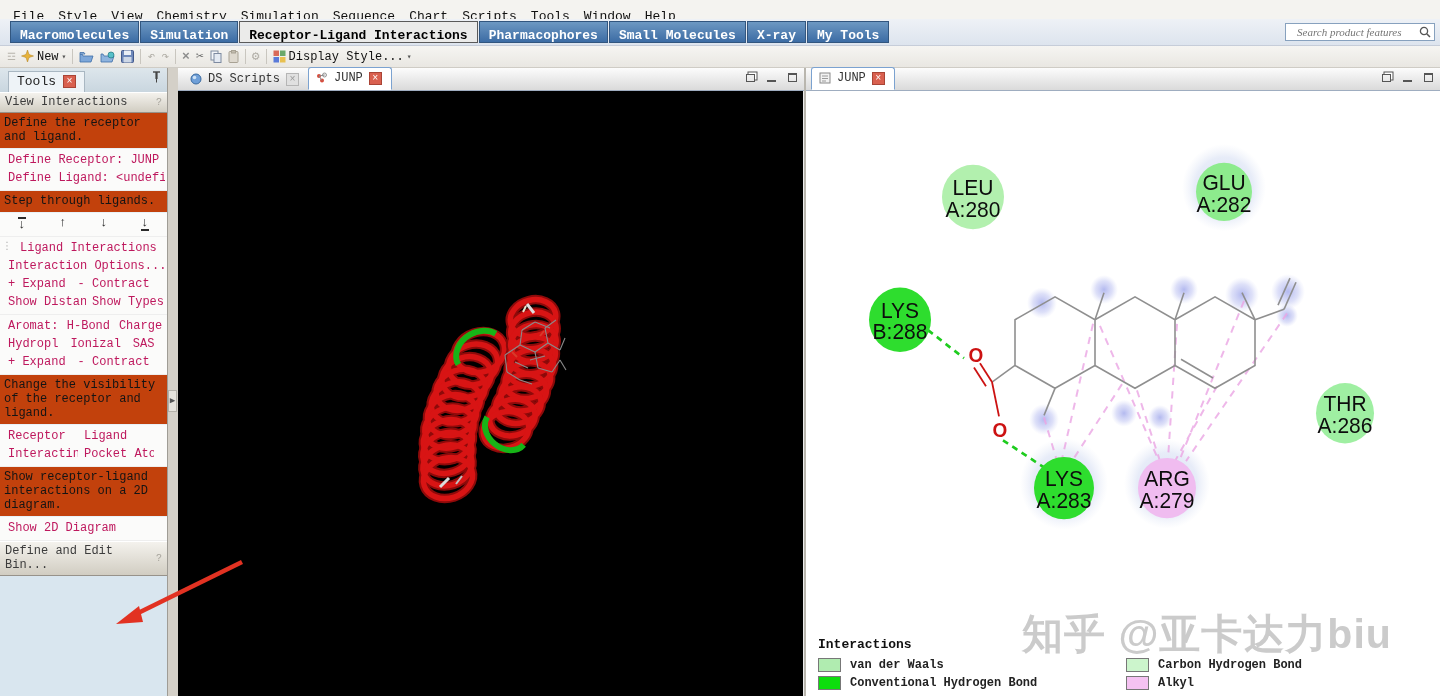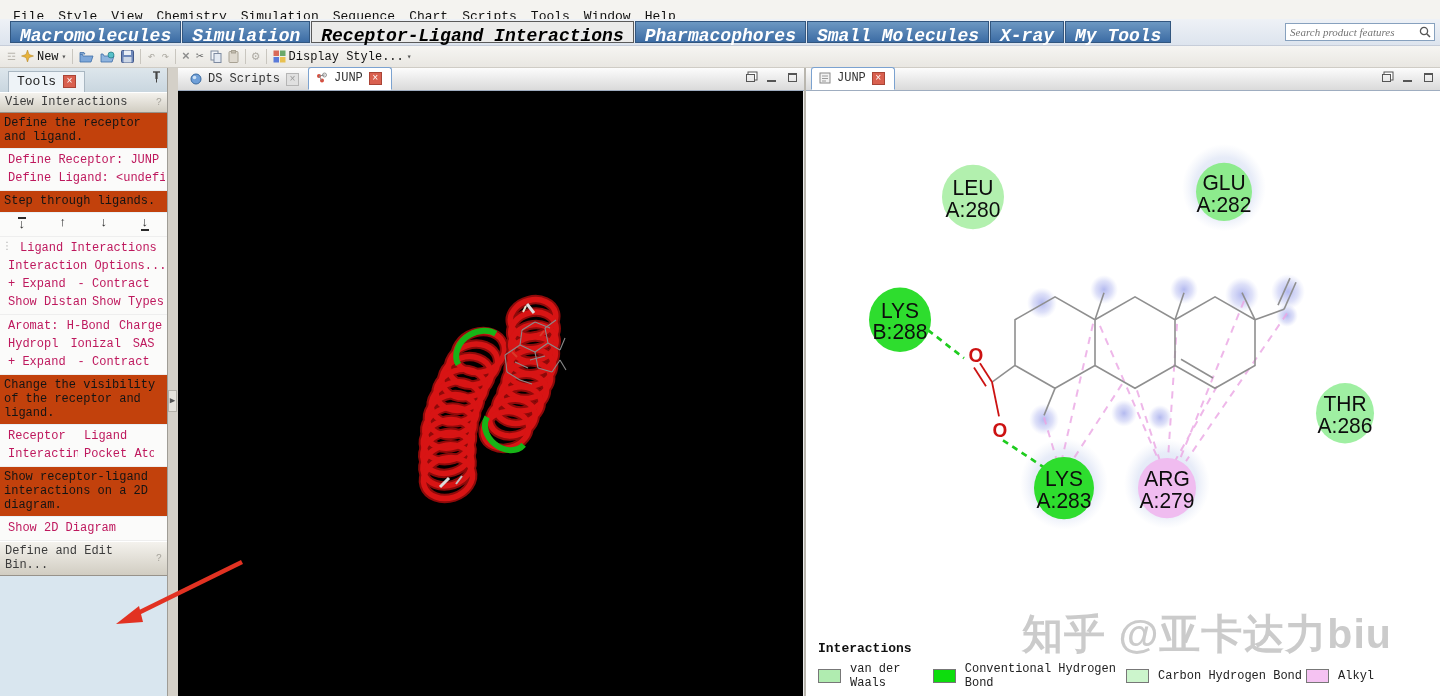--- a/index.html
+++ b/index.html
@@ -6,24 +6,24 @@
   html,body { width:1440px; height:696px; overflow:hidden; }
   body { position:relative; background:#d4d0c8; font-family:"Liberation Mono","DejaVu Sans Mono",monospace; font-size:12px; color:#111; }
 
   
   .menubar { position:absolute; top:0; left:0; right:0; height:26px; background:#f4f3f0; border-bottom:1px solid #e3e1dc; display:flex; align-items:flex-end; padding-left:6px; }
   .menu-item { display:inline-block; padding:1px 7px; font-size:13px; color:#101010; cursor:default; }
   .menu-item::first-letter { text-decoration:underline; }
 
   
   .ribbon { position:absolute; top:19px; left:0; right:0; height:27px; background:linear-gradient(#eef1f6,#dde4ee); border-bottom:1px solid #c6cdd9; display:flex; align-items:center; padding-left:10px; }
-  .rtab { height:22px; line-height:20px; padding:4px 9px; background:linear-gradient(#6d98c2,#3c6ca4); color:#fff; font-weight:bold; font-size:18px; border:1px solid #32567f; margin-right:1px; cursor:pointer; white-space:nowrap;font-style:italic; }
+  .rtab { height:22px; line-height:20px; padding:4px 9px; background:linear-gradient(#6d98c2,#3c6ca4); color:#fff; font-weight:bold; font-size:13px; border:1px solid #32567f; margin-right:1px; cursor:pointer; white-space:nowrap; }
   .rtab.active { background:#ebebea; color:#000; border:1px solid #5a5a5a; }
   .searchbox { position:absolute; right:5px; top:4px; width:150px; height:18px; border:1px solid #87a1be; background:#fff; display:flex; align-items:center; }
-  .searchbox input { border:none; outline:none; width:132px; height:26px; font-family:"Liberation Serif",serif; font-style:italic; font-size:11px; color:#8a8a8a; padding-left:4px; background:transparent; }
+  .searchbox input { border:none; outline:none; width:132px; height:26px; font-family:"Liberation Serif",serif; font-style:italic; font-size:11px; color:#8a8a8a; padding-left:11px; background:transparent; }
   .search-icon { width:14px; height:14px; }
 
   
   .toolbar { position:absolute; top:46px; left:0; right:0; height:22px; background:linear-gradient(#f6f5f2,#e9e7e2); border-bottom:1px solid #cfccc5; display:flex; align-items:center; padding-left:4px; font-size:12px; }
   .grip { color:#b8b5ad; font-size:10px; letter-spacing:-1px; padding:0 3px; }
   .tbtn { display:flex; align-items:center; gap:3px; padding:1px 3px; height:18px; cursor:pointer; }
   .ticon { font-size:13px; line-height:13px; }
   .caret { font-size:8px; color:#555; }
   .sep { width:1px; height:15px; background:#c9c6bf; margin:0 3px; }
   .gray { color:#b3b0a9; }
@@ -67,21 +67,21 @@
   .viewer3d { position:absolute; top:23px; left:0; right:1px; bottom:0; background:#000; cursor:crosshair; }
   .viewer3d svg { display:block; width:100%; height:100%; }
   .rightpanel { position:absolute; left:806px; top:68px; width:634px; bottom:0; background:#ececec; }
   .diagram2d { position:absolute; top:23px; left:0; right:0; bottom:0; background:#fff; }
   .diagram2d svg { display:block; width:100%; height:100%; }
 
   
   .legend { position:absolute; left:12px; bottom:6px; width:610px; }
   .legend-title { font-weight:bold; font-size:13px; color:#111; margin-bottom:6px; }
   .legend-cols { display:flex; }
-  .legend-col { display:flex; flex-direction:row; gap:4px; }
+  .legend-col { display:flex; flex-direction:column; gap:4px;font-weight:bold; }
   .legend-col.c1 { width:308px; }
   .legend-item { display:flex; align-items:center; gap:9px; font-size:12px; color:#222; }
   .swatch { width:23px; height:14px; border:1px solid #777; flex:0 0 auto; }
 
   
   .watermark { position:absolute; left:216px; top:516px; font-family:"Liberation Sans","DejaVu Sans",sans-serif; font-size:41px; font-weight:bold; color:#cbcbcb; white-space:nowrap; letter-spacing:1px; pointer-events:none; }
 
   
   .anno { position:absolute; left:0; top:0; width:1440px; height:696px; pointer-events:none; z-index:50; }
 

